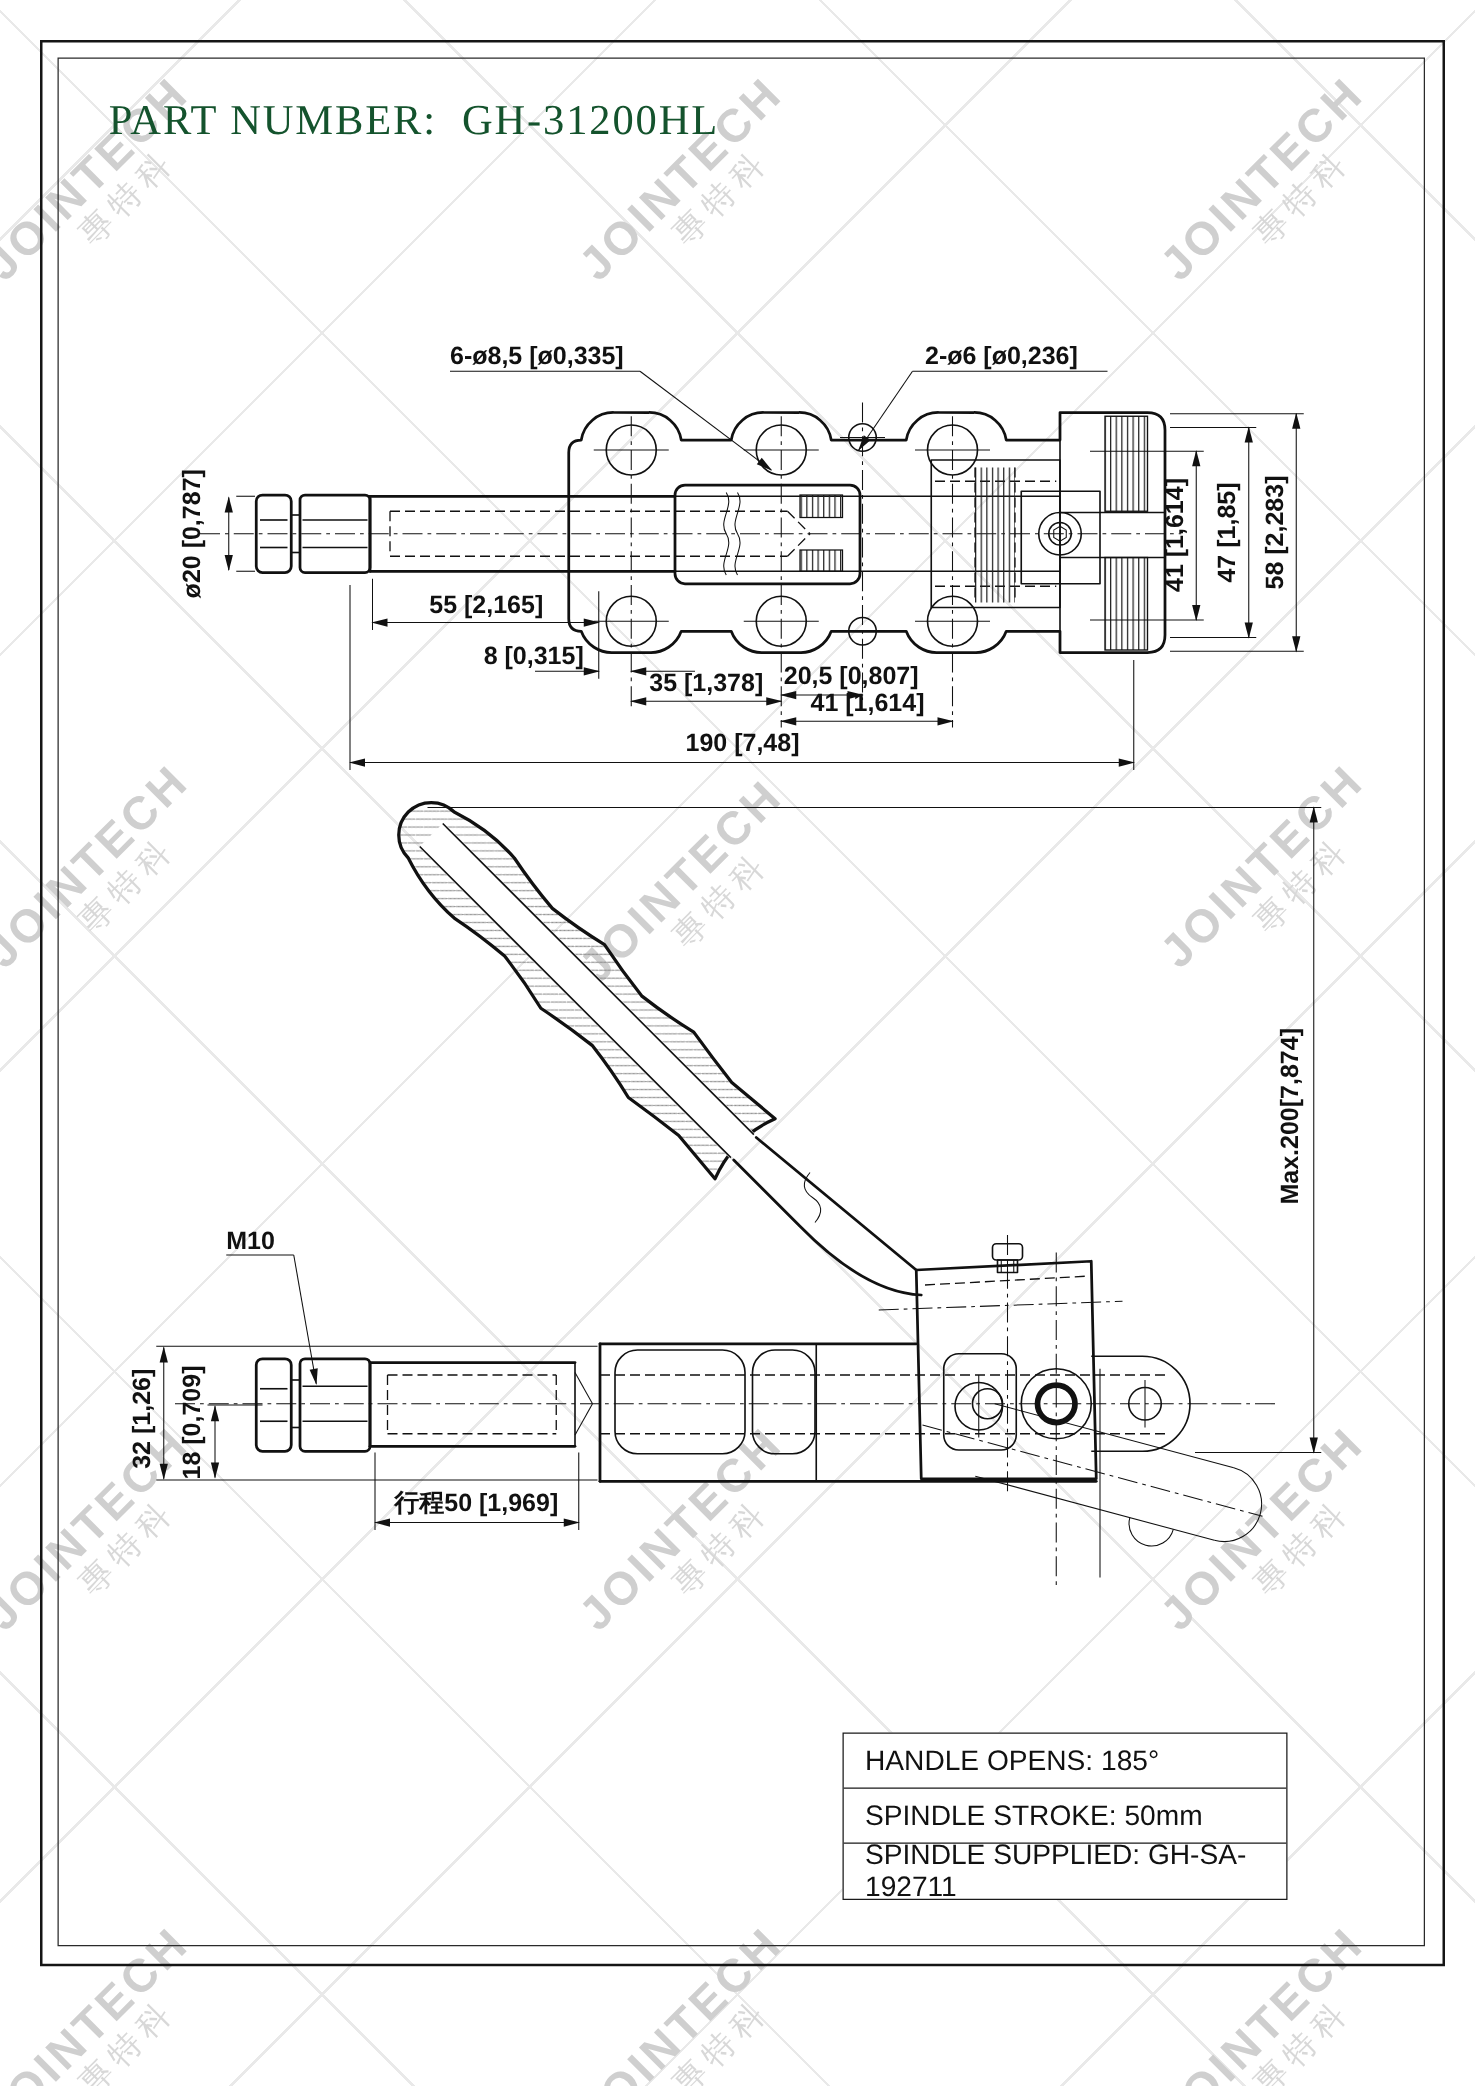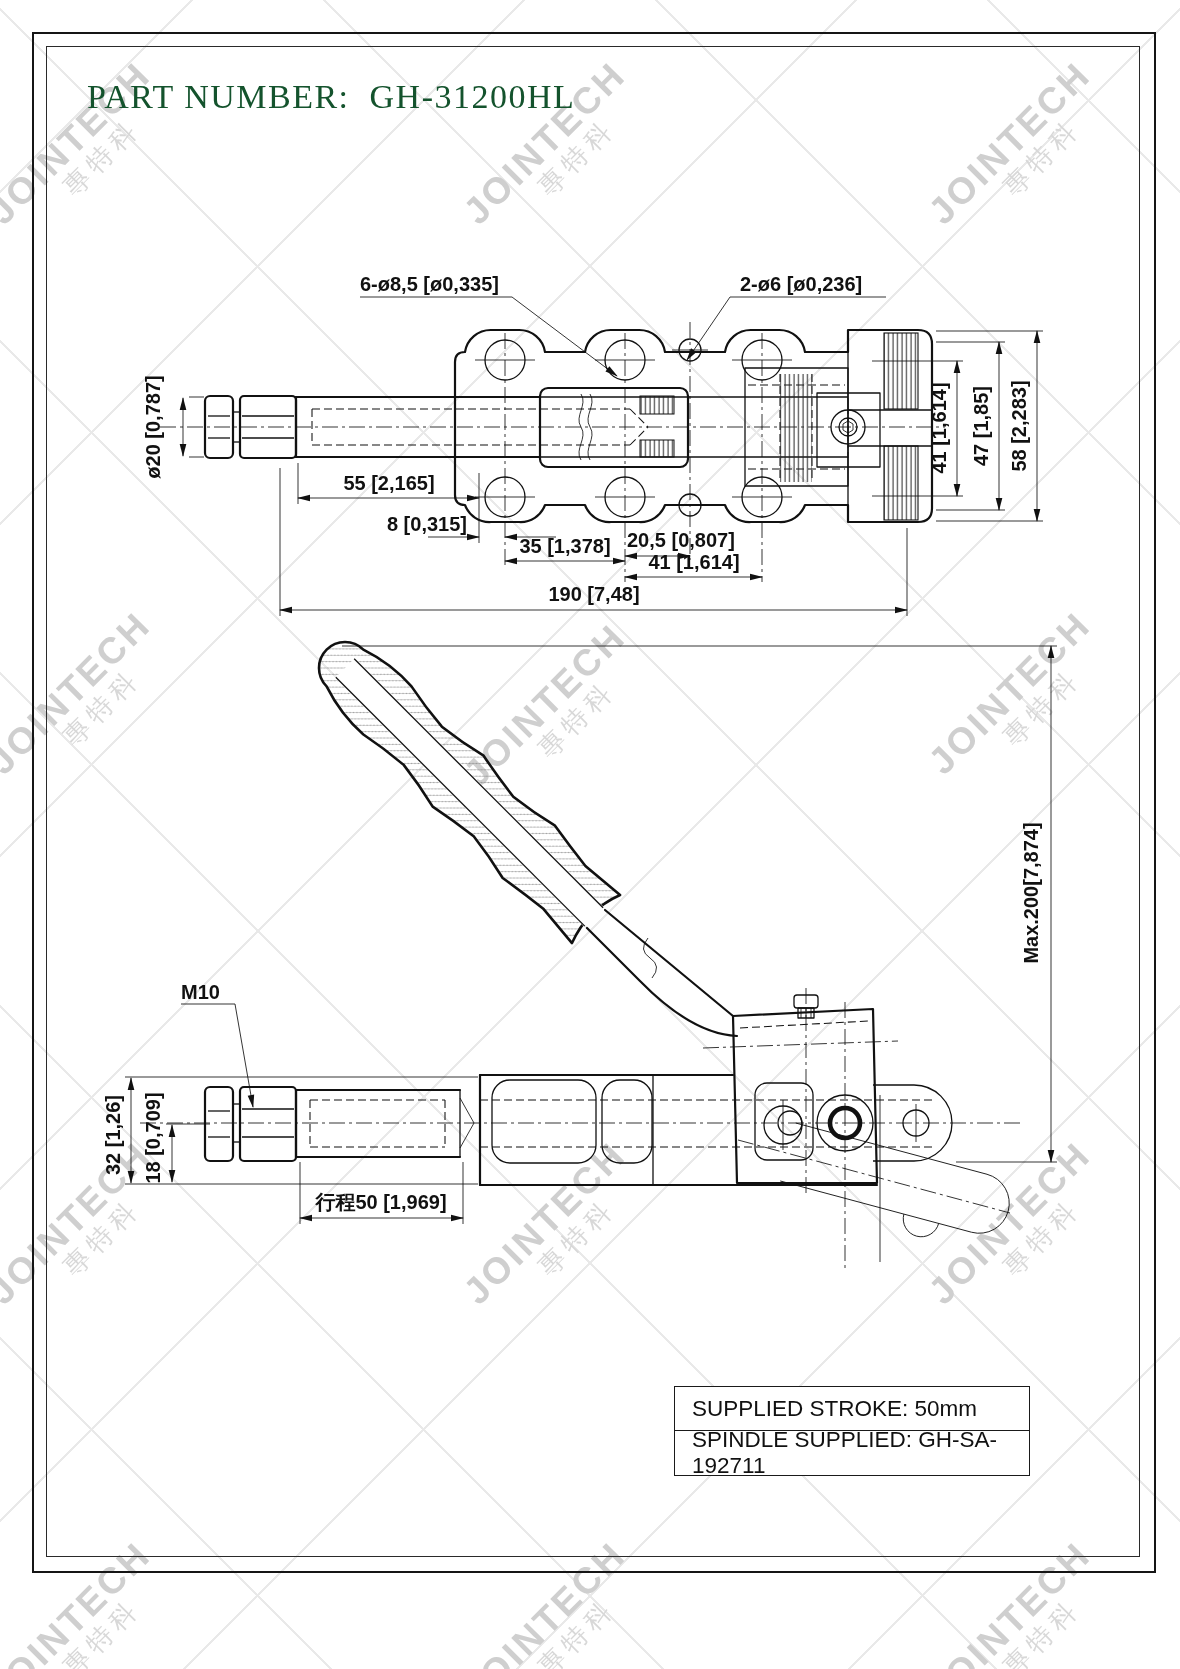--- a/index.html
+++ b/index.html
@@ -354,20 +354,23 @@
 
       <text class="dt" x="1038" y="893" text-anchor="middle" transform="rotate(-90 1038 893)">Max.200[7,874]</text>
       <line class="s-thin" x1="342" y1="646" x2="1057" y2="646"></line>
       <line class="s-thin" x1="1051" y1="646" x2="1051" y2="1162" marker-start="url(#arr)" marker-end="url(#arr)"></line>
       <line class="s-thin" x1="956" y1="1162" x2="1057" y2="1162"></line>
     </g>
   </svg>
 
   <div class="spec-table">
     <div class="spec-row">
-      <span>SUPPLIED STROKE: 50mm</span>
+      <span>HANDLE OPENS: 185°</span>
+    </div>
+    <div class="spec-row">
+      <span>SPINDLE STROKE: 50mm</span>
     </div>
     <div class="spec-row">
       <span>SPINDLE SUPPLIED: GH-SA-192711</span>
     </div>
   </div>
 
 </div>
 
 </body></html>

